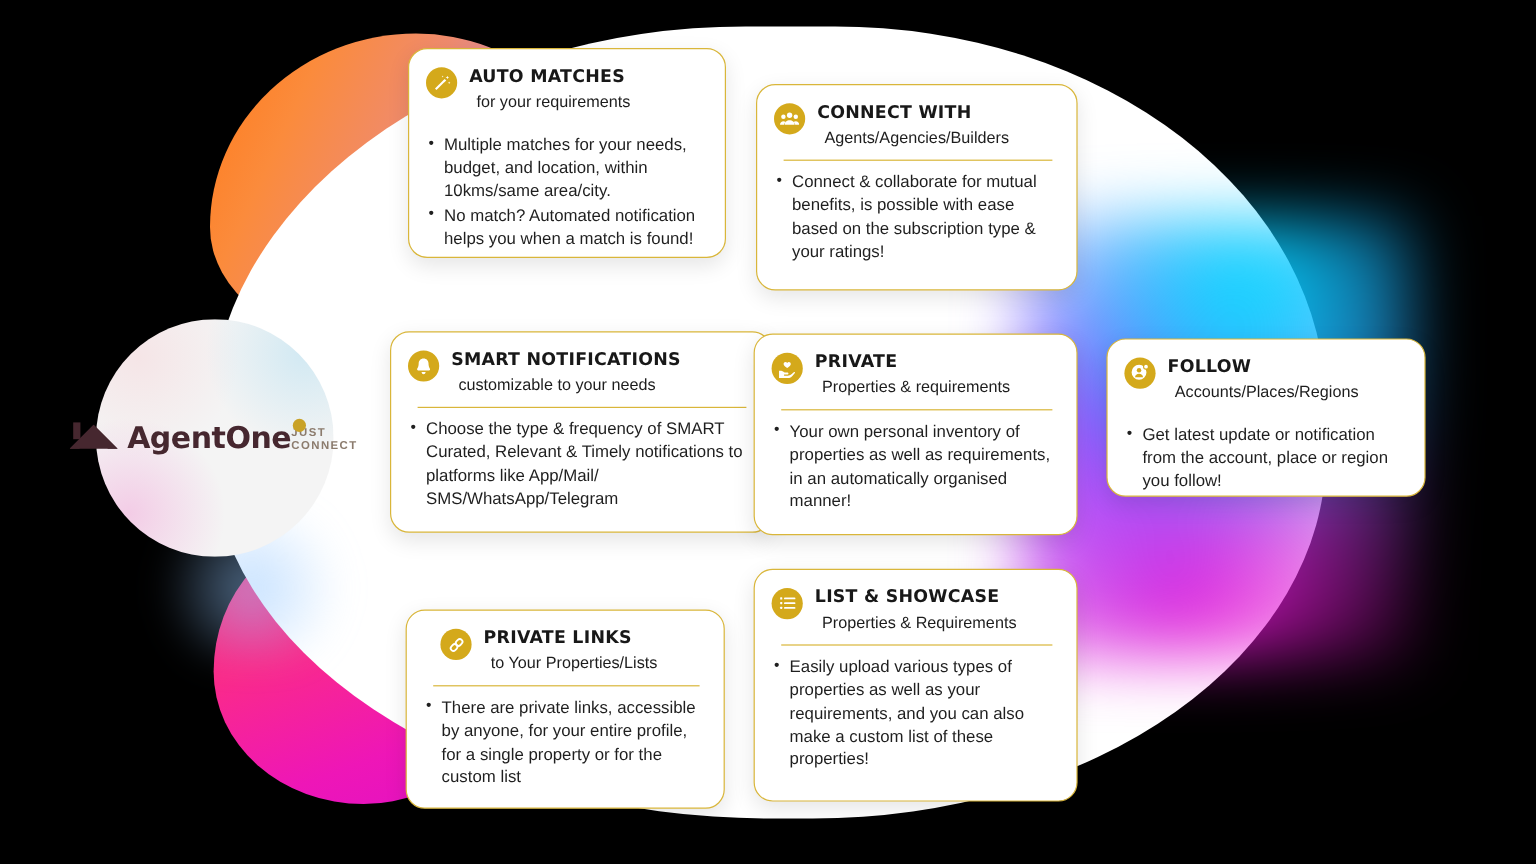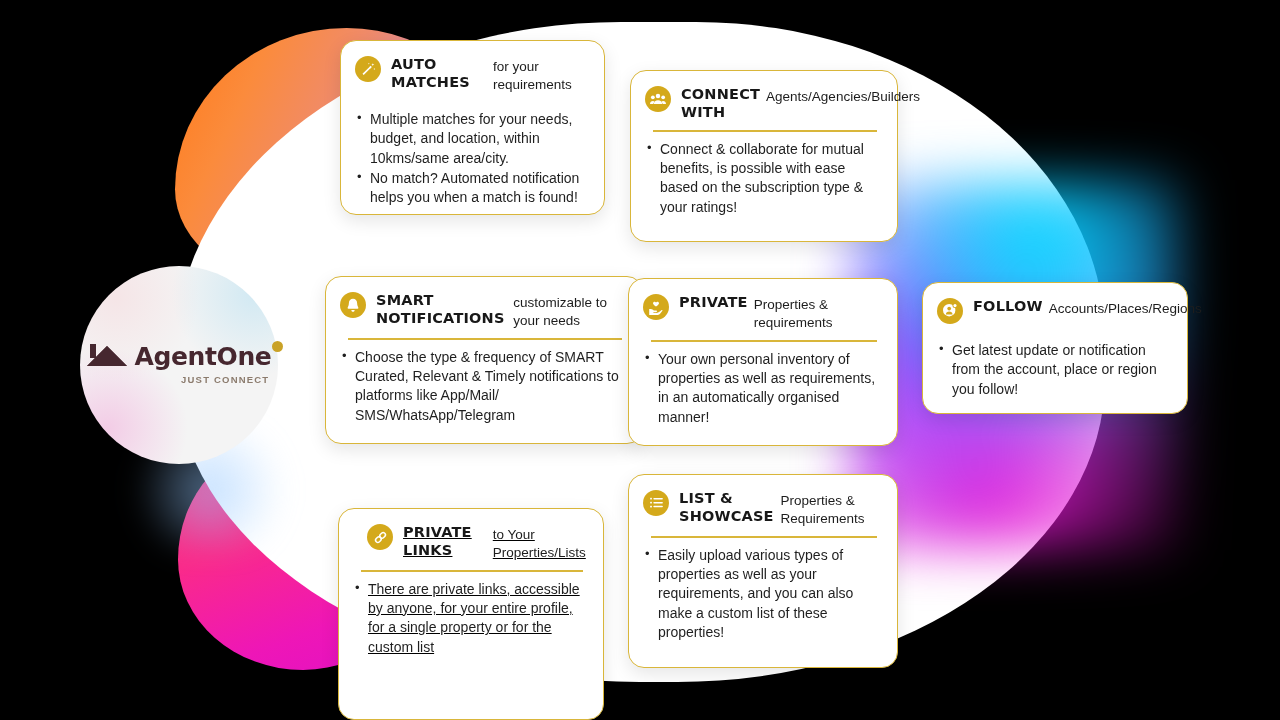--- a/index.html
+++ b/index.html
@@ -94,21 +94,21 @@
       radial-gradient(circle at 18% 16%, rgba(250,160,170,0.18) 0%, rgba(250,160,170,0) 36%),
       #f4f4f4;
     z-index: 7;
     display: flex;
     align-items: center;
     justify-content: center;
   }
   .logo-inner {
     position: relative;
     display: flex;
-    flex-direction: column;
+    flex-direction: row;
     align-items: flex-start;
     transform: translateY(-2px);
   }
   .logo-row { display: flex; align-items: flex-end; gap: 6px; }
   .logo-mark { width: 42px; height: 28px; display: block; }
   .logo-word-wrap { position: relative; }
   .logo-word {
     font-family: "DejaVu Sans", sans-serif;
     font-weight: 700;
     font-size: 25px;
@@ -152,21 +152,21 @@
   .card-head { display: flex; align-items: flex-start; gap: 10px; }
   .card-icon {
     flex: 0 0 auto;
     width: 26px; height: 26px;
     border-radius: 50%;
     background: #d4a91b;
     display: flex; align-items: center; justify-content: center;
     margin-top: 1px;
   }
   .card-icon svg { display: block; }
-  .card-titles { display: flex; flex-direction: row; }
+  .card-titles { display: flex; flex-direction: column; }
   .card-title {
     font-family: "DejaVu Sans", sans-serif;
     font-weight: 700;
     font-size: 14.5px;
     letter-spacing: 0.2px;
     color: #181818;
     line-height: 1.25;
   }
   .card-sub {
     font-family: "Liberation Sans", sans-serif;
@@ -199,21 +199,21 @@
     font-size: 13px;
     color: #1f1f1f;
   }
 
   
   #card-auto-matches   { left: 340px; top: 40px;  width: 265px; height: 175px; }
   #card-connect-with   { left: 630px; top: 70px;  width: 268px; height: 172px; }
   #card-smart-notif    { left: 325px; top: 276px; width: 318px; height: 168px; }
   #card-organize       { left: 628px; top: 278px; width: 270px; height: 168px; }
   #card-follow         { left: 922px; top: 282px; width: 266px; height: 132px; }
-  #card-private-links  { left: 338px; top: 508px; width: 266px; height: 212px; text-decoration: underline; }
+  #card-private-links  { left: 338px; top: 508px; width: 266px; height: 166px; }
   #card-list-showcase  { left: 628px; top: 474px; width: 270px; height: 194px; }
 
   #card-private-links .card-head { padding-left: 14px; }
 </style>
 </head>
 <body>
 
 <div id="stage">
 
   <div class="blob blob-orange"></div>

